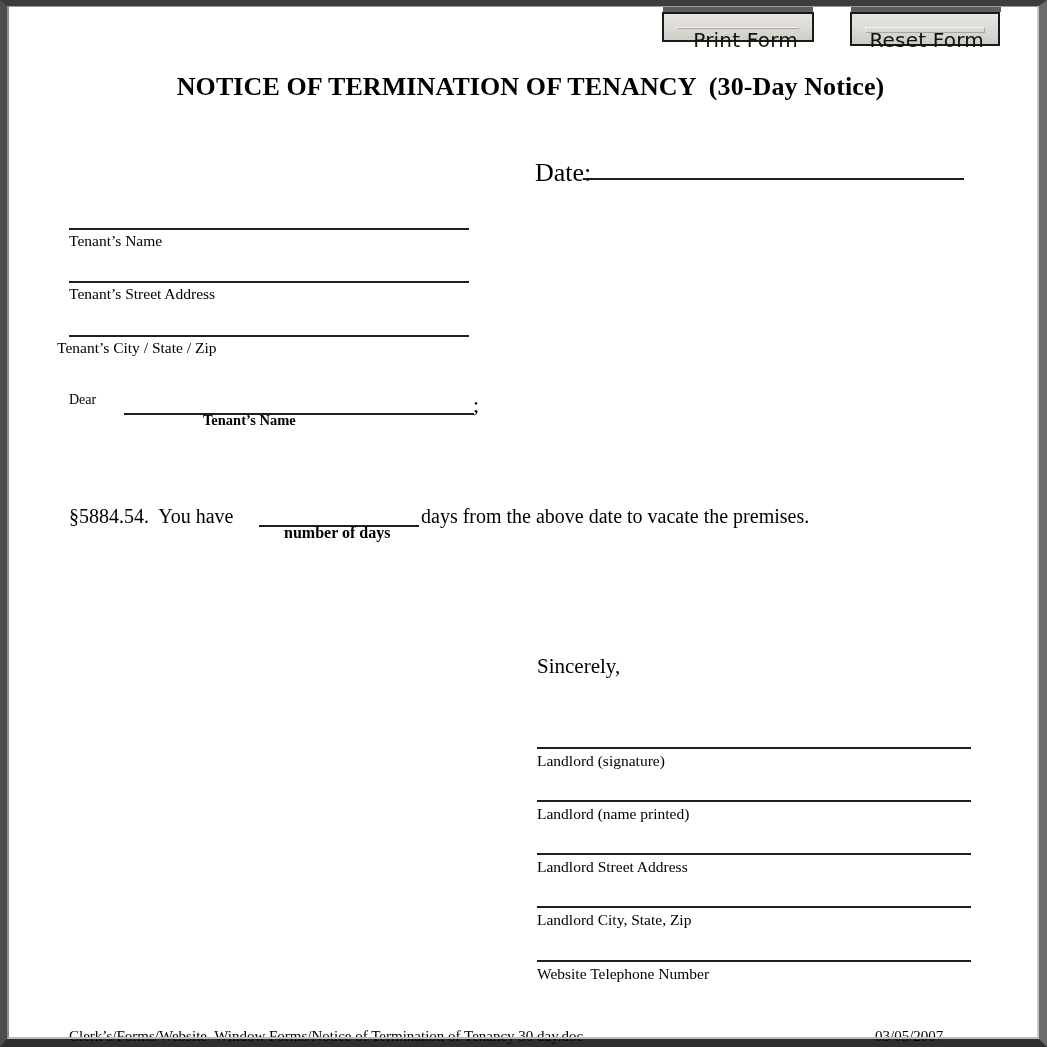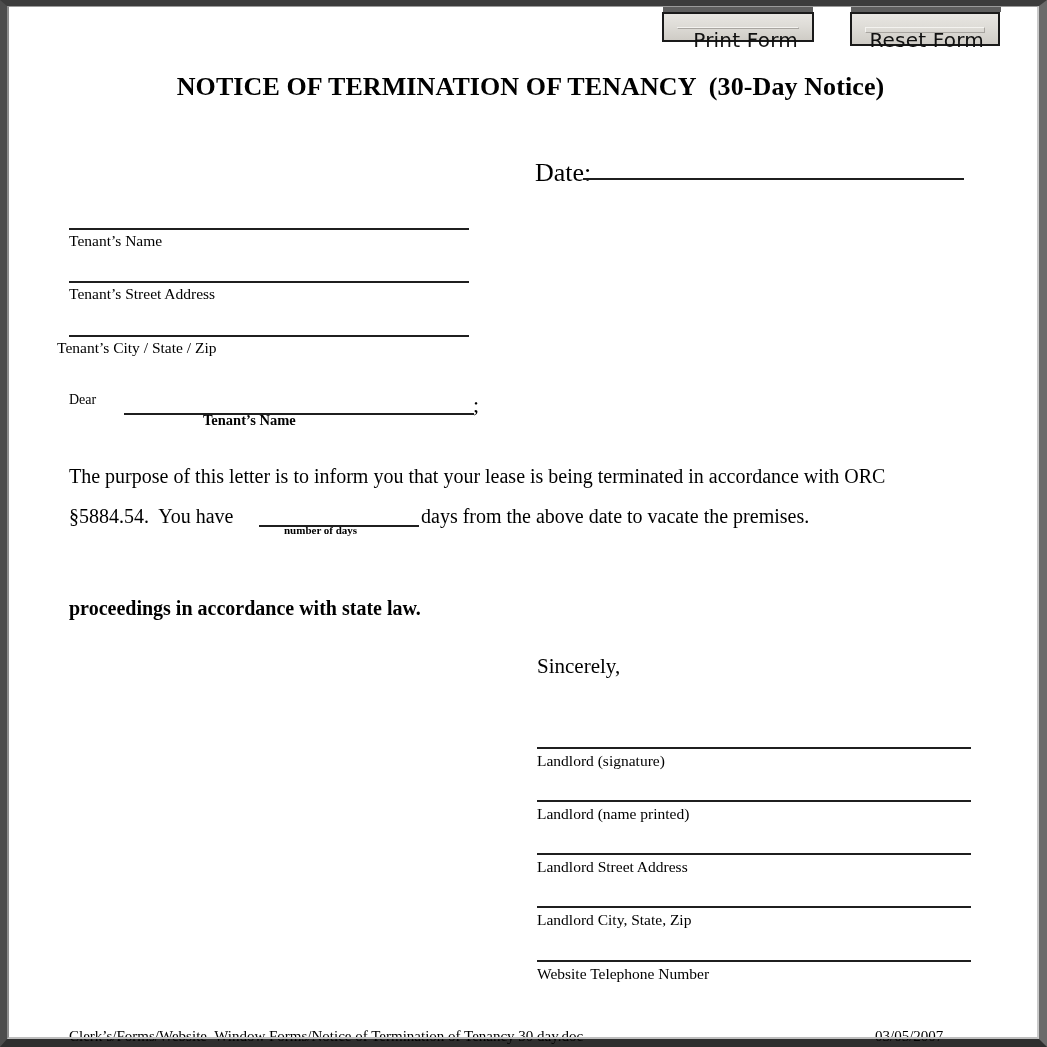--- a/index.html
+++ b/index.html
@@ -126,21 +126,21 @@
   #dear-word { left: 62px; top: 386px; font-size: 14px; }
   #dear-rule { left: 117px; top: 407px; width: 350px; }
   #dear-semi { left: 466px; top: 386px; font-size: 22px; }
   #dear-cap  { left: 196px; top: 406px; font-size: 14.5px; font-weight: bold; }
 
   
   #body-line1 { left: 62px; top: 459px; font-size: 20px; }
   #body-line2a { left: 62px; top: 499px; font-size: 20px; }
   #days-rule { left: 252px; top: 519px; width: 160px; }
   #body-line2b { left: 414px; top: 499px; font-size: 20px; }
-  #days-cap { left: 277px; top: 518px; font-size: 11px; font-weight: bold; }
+  #days-cap { left: 277px; top: 518px; font-size: 16px; font-weight: bold; }
 
   
   #warn-line1 { left: 62px; top: 552px; font-size: 20px; font-weight: bold; }
   #warn-line2 { left: 62px; top: 591px; font-size: 20px; font-weight: bold; }
 
   
   #sincerely { left: 530px; top: 648px; font-size: 21px; }
 
   #ll-sig-rule { left: 530px; top: 741px; width: 434px; }
   #ll-sig-cap  { left: 530px; top: 746px; }
@@ -185,27 +185,25 @@
     <div class="caption" id="tenant-street-cap">Tenant’s Street Address</div>
 
     <div class="rule" id="tenant-city-rule"></div>
     <div class="caption" id="tenant-city-cap">Tenant’s City / State / Zip</div>
 
     <div class="static-text" id="dear-word">Dear</div>
     <div class="rule" id="dear-rule"></div>
     <div class="static-text" id="dear-semi">;</div>
     <div class="caption" id="dear-cap">Tenant’s Name</div>
 
-    <div class="static-text" id="body-line1">The purpose of this letter is to inform you that your lease is being terminated in accordance with ORC</div>
     <div class="static-text" id="body-line2a">§5884.54.  You have</div>
     <div class="rule" id="days-rule"></div>
     <div class="caption" id="days-cap">number of days</div>
     <div class="static-text" id="body-line2b">days from the above date to vacate the premises.</div>
 
-    <div class="static-text" id="warn-line2">proceedings in accordance with state law.</div>
 
     <div class="static-text" id="sincerely">Sincerely,</div>
 
     <div class="rule" id="ll-sig-rule"></div>
     <div class="caption" id="ll-sig-cap">Landlord (signature)</div>
 
     <div class="rule" id="ll-name-rule"></div>
     <div class="caption" id="ll-name-cap">Landlord (name printed)</div>
 
     <div class="rule" id="ll-street-rule"></div>

